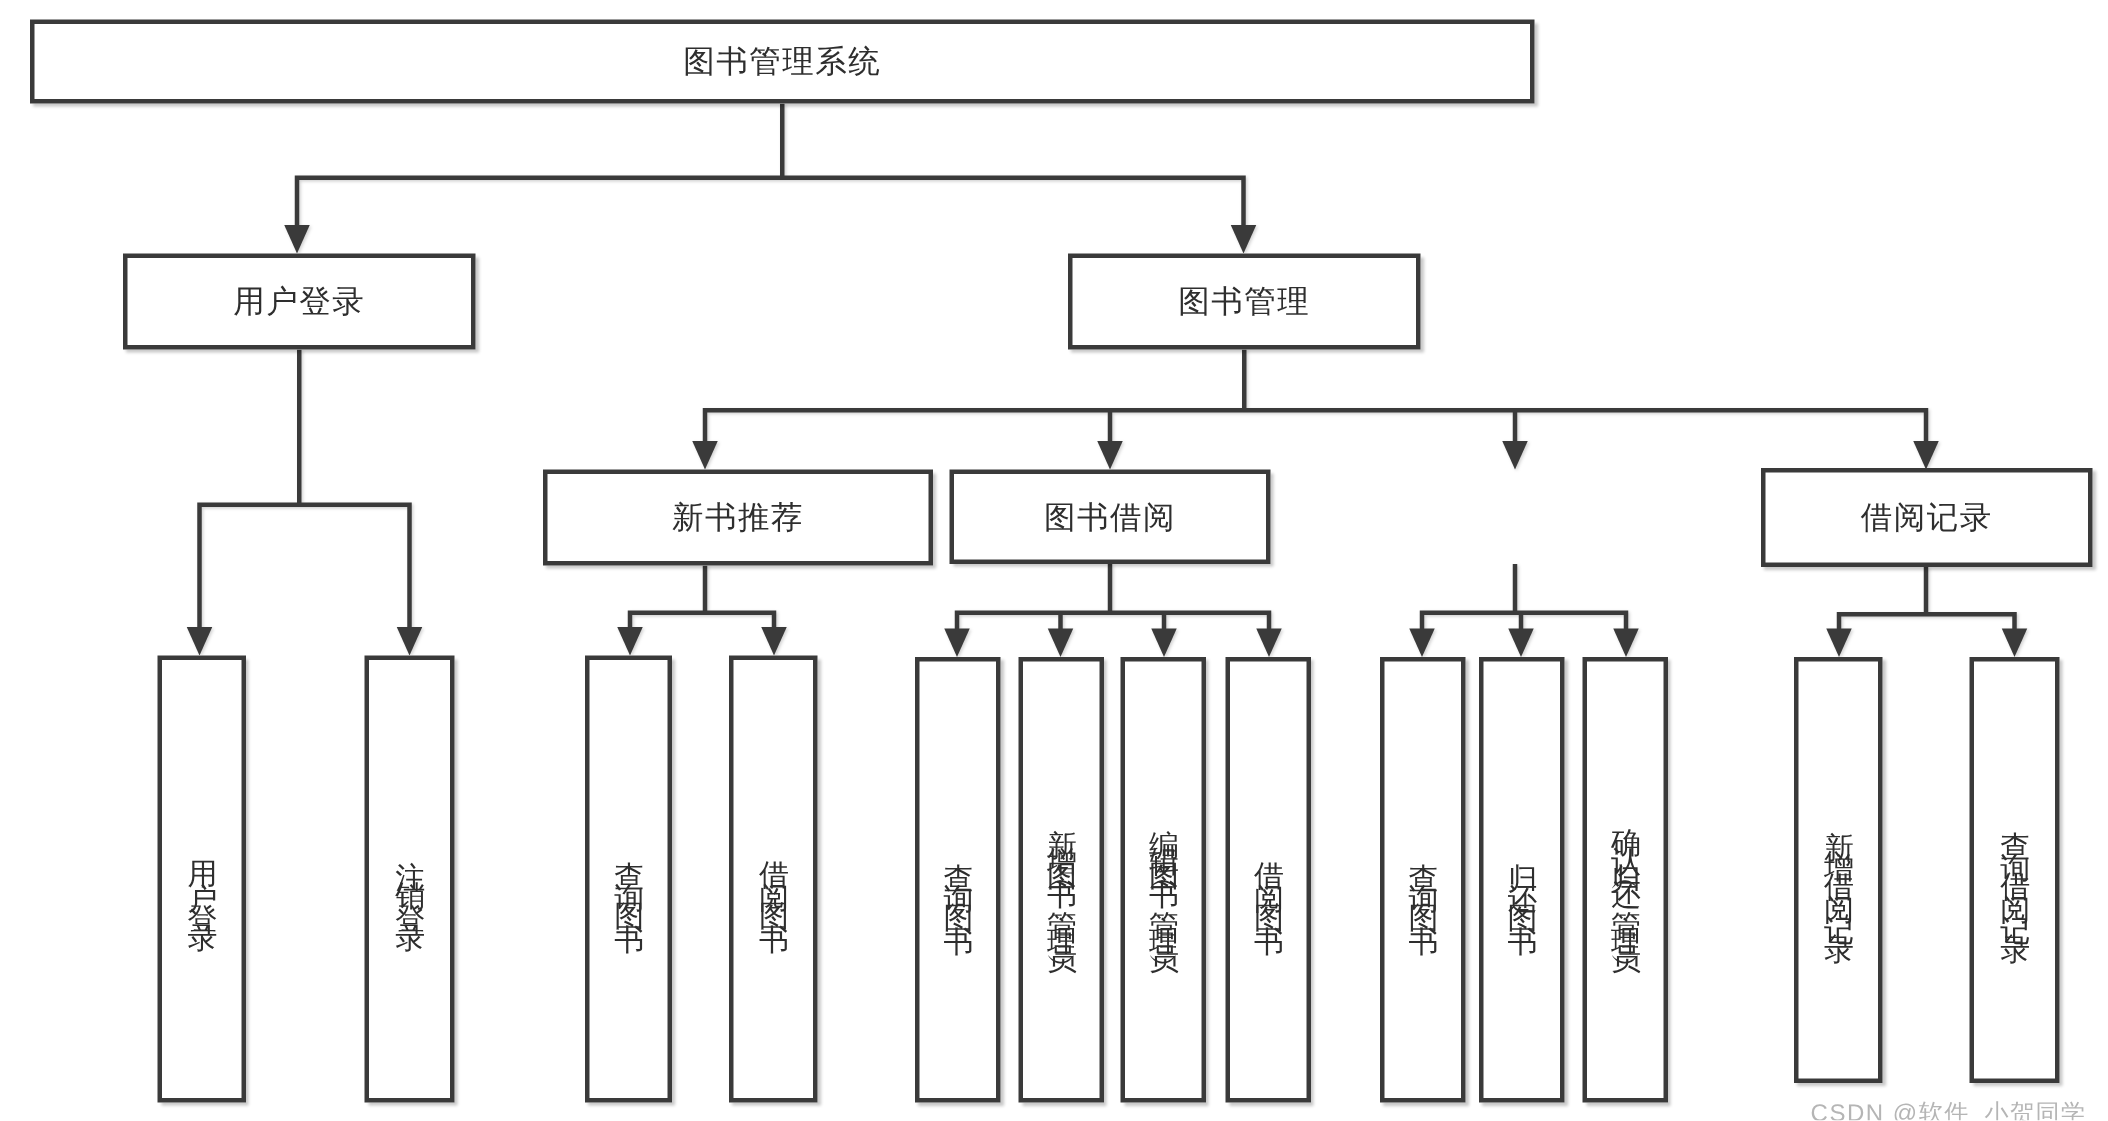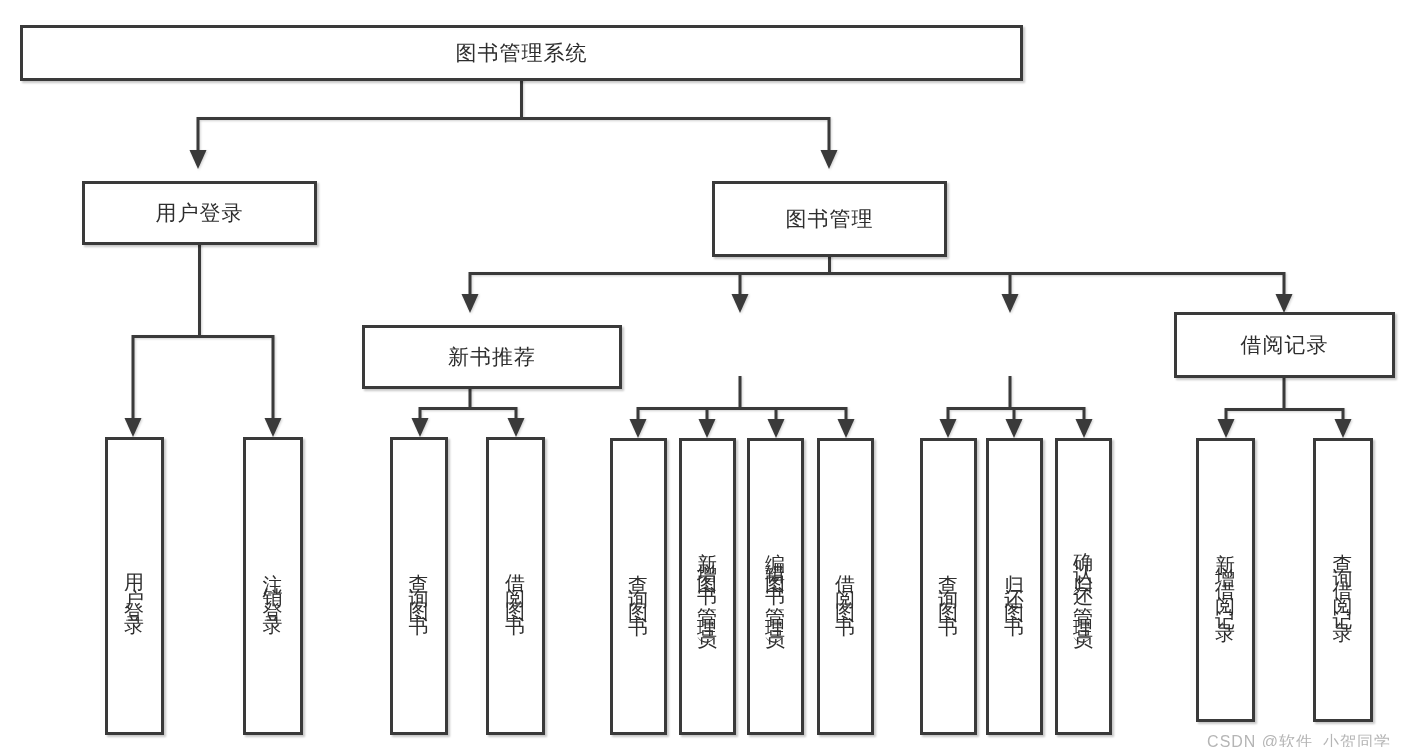--- a/index.html
+++ b/index.html
@@ -10,21 +10,21 @@
     position:relative;width:1405px;height:747px;background:var(--bg);
     font-family:"Liberation Sans","DejaVu Sans",sans-serif;color:var(--text);
     overflow:hidden;
   }
   .node{
     position:absolute;box-sizing:border-box;
     border:3px solid var(--line);background:var(--box_bg);
     display:flex;align-items:center;justify-content:center;
     box-shadow:2px 2px 2px rgba(0,0,0,.22);
   }
-  .h{font-size:21px;letter-spacing:1px;white-space:nowrap;margin-top:12px;}
+  .h{font-size:21px;letter-spacing:1px;white-space:nowrap;}
   .v{
     writing-mode:vertical-rl;text-orientation:mixed;
     font-size:20px;line-height:1;letter-spacing:14px;
   }
   .v.tight{letter-spacing:11px;}
   .wires{
     position:absolute;left:0;top:0;width:1405px;height:747px;
     filter:drop-shadow(1px 1px 1px rgba(0,0,0,.18));
   }
   .wires path{stroke:var(--line);stroke-width:3;fill:none;}
@@ -64,24 +64,25 @@
     <polygon points="939.5,419 956.5,419 948,438"></polygon>
     <polygon points="1005.5,419 1022.5,419 1014,438"></polygon>
     <polygon points="1075.5,419 1092.5,419 1084,438"></polygon>
     <polygon points="1217.5,419 1234.5,419 1226,438"></polygon>
     <polygon points="1334.5,419 1351.5,419 1343,438"></polygon>
   </svg>
 
   <div class="node h" style="left:20px;top:13px;width:1003px;height:56px">图书管理系统</div>
 
   <div class="node h" style="left:82px;top:169px;width:235px;height:64px">用户登录</div>
-  <div class="node h" style="left:712px;top:169px;width:235px;height:76px">图书管理</div>
+  <div class="node h" style="left:712px;top:169px;width:235px;height:64px">图书管理</div>
 
   <div class="node h" style="left:362px;top:313px;width:260px;height:64px">新书推荐</div>
-  <div class="node h" style="left:1174px;top:300px;width:221px;height:66px">借阅记录</div>
+  <div class="node h" style="left:633px;top:313px;width:214px;height:63px">图书借阅</div>
+  <div class="node h" style="left:1174px;top:312px;width:221px;height:66px">借阅记录</div>
 
   <div class="node v" style="left:105px;top:437px;width:59px;height:298px">用户登录</div>
   <div class="node v" style="left:243px;top:437px;width:60px;height:298px">注销登录</div>
 
   <div class="node v" style="left:390px;top:437px;width:58px;height:298px">查询图书</div>
   <div class="node v" style="left:486px;top:437px;width:59px;height:298px">借阅图书</div>
 
   <div class="node v" style="left:610px;top:438px;width:57px;height:297px">查询图书</div>
   <div class="node v tight" style="left:679px;top:438px;width:57px;height:297px">新增图书（管理员）</div>
   <div class="node v tight" style="left:747px;top:438px;width:57px;height:297px">编辑图书（管理员）</div>

